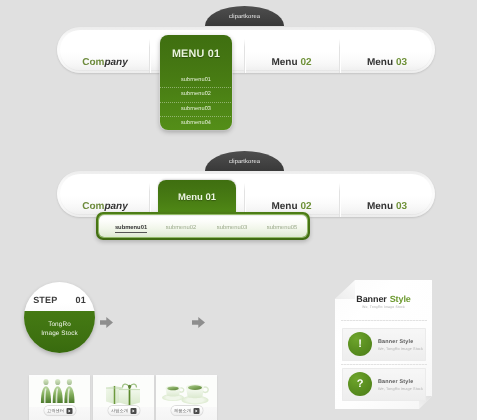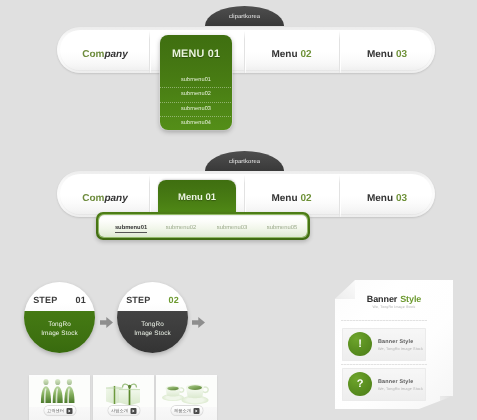--- a/index.html
+++ b/index.html
@@ -18,21 +18,21 @@
 
   
   .navbar{position:absolute;height:46px;border-radius:23px;
     background:linear-gradient(to bottom,#ececec 0%,#f7f7f7 18%,#fcfcfc 55%,#f6f6f6 82%,#ededed 100%);
     box-shadow:0 1px 2px rgba(0,0,0,.13);
     overflow:hidden;}
   .navbar .face{position:absolute;left:3px;top:3px;right:3px;bottom:3px;
     border-radius:20px;z-index:1;
     background:linear-gradient(to bottom,#ffffff 0%,#ffffff 52%,#fcfcfc 70%,#f6f6f6 88%,#f0f0f0 100%);
     box-shadow:0 1px 1px rgba(0,0,0,.04);}
-  .navcell{position:absolute;top:4px;height:46px;z-index:3;display:flex;align-items:center;
+  .navcell{position:absolute;top:12px;height:46px;z-index:3;display:flex;align-items:center;
     justify-content:center;font-size:10px;color:#3a3a3a;}
     .navcell.seg::before{content:"";position:absolute;left:0;top:0;width:1px;height:100%;
     background:linear-gradient(to bottom,rgba(228,228,228,0) 0%,#e2e2e2 18%,#e2e2e2 82%,rgba(228,228,228,0) 100%);}
   .navcell.seg::after{content:"";position:absolute;left:1px;top:0;width:1px;height:100%;
     background:linear-gradient(to bottom,rgba(255,255,255,0) 0%,#ffffff 18%,#ffffff 82%,rgba(255,255,255,0) 100%);}
   .company{font-weight:bold;font-size:10px;letter-spacing:0px;}
   .company .g{color:#6d8b3c;}
   .company .d{color:#333;font-style:italic;}
   .navcell .n{color:#6d9036;font-weight:bold;margin-left:3px;}
   .navcell .t{color:#333;font-weight:bold;}
@@ -83,21 +83,21 @@
     font-size:9px;font-weight:bold;color:#3b3b3b;letter-spacing:.2px;}
   .stepc .ttl .n{margin-left:18px;}
   .stepc.green .ttl .n{color:#3b3b3b;}
   .stepc.dark  .ttl .n{color:#6d9a30;}
   .stepc.green2 .ttl .n{color:#6d9a30;}
   .stepc .body{position:absolute;left:0;top:38px;width:100%;text-align:center;
     font-size:6.4px;color:#eff5ea;line-height:9px;letter-spacing:.1px;}
   .arrow{position:absolute;width:14px;height:12px;}
 
   
-  .bpanel{position:absolute;left:335px;top:280px;width:118px;height:129px;
+  .bpanel{position:absolute;left:335px;top:280px;width:97px;height:129px;
     background:linear-gradient(135deg,#fafafa 0%,#fdfdfd 12%,#ffffff 28%,#fefefe 62%,#f5f5f5 100%);
     -webkit-clip-path:polygon(20px 0,100% 0,100% 116px,84px 100%,0 100%,0 19px);
     clip-path:polygon(20px 0,100% 0,100% 116px,84px 100%,0 100%,0 19px);
     filter:drop-shadow(1px 1px 1.5px rgba(0,0,0,.17));}
   .bpanel .fold-tl{position:absolute;left:0;top:0;width:20px;height:20px;
     background:linear-gradient(45deg,#ececec 0%,#f4f4f4 60%,#fbfbfb 100%);
     -webkit-clip-path:polygon(0 19px,20px 0,20px 19px);
     clip-path:polygon(0 19px,20px 0,20px 19px);}
   .bpanel .fold-br{position:absolute;right:0;bottom:0;width:13px;height:13px;
     background:linear-gradient(45deg,#f2f2f2 0%,#e9e9e9 55%,#dedede 100%);
@@ -210,26 +210,20 @@
     <div class="top"></div>
     <div class="bot"></div>
     <div class="ttl"><span>STEP</span><span class="n">01</span></div>
     <div class="body"><span>TongRo</span><br><span>Image Stock</span></div>
   </div>
 
   <svg class="arrow" style="left:100px;top:317px;width:13px;height:11px;" viewBox="0 0 13 11">
     <path d="M0 3.2 H6.3 V0 L13 5.5 L6.3 11 V7.8 H0 Z" fill="#8e8e8e"></path>
   </svg>
 
-  <div class="stepc dark" style="left:117px;top:282px;">
-    <div class="top"></div>
-    <div class="bot"></div>
-    <div class="ttl"><span>STEP</span><span class="n">02</span></div>
-    <div class="body"><span>TongRo</span><br><span>Image Stock</span></div>
-  </div>
 
   <svg class="arrow" style="left:192px;top:317px;width:13px;height:11px;" viewBox="0 0 13 11">
     <path d="M0 3.2 H6.3 V0 L13 5.5 L6.3 11 V7.8 H0 Z" fill="#8e8e8e"></path>
   </svg>
 
 
   <div class="bpanel">
     <div class="fold-tl"></div>
     <div class="fold-br"></div>
     <div class="btitle"><span class="a">Banner</span><span class="b">Style</span></div>

